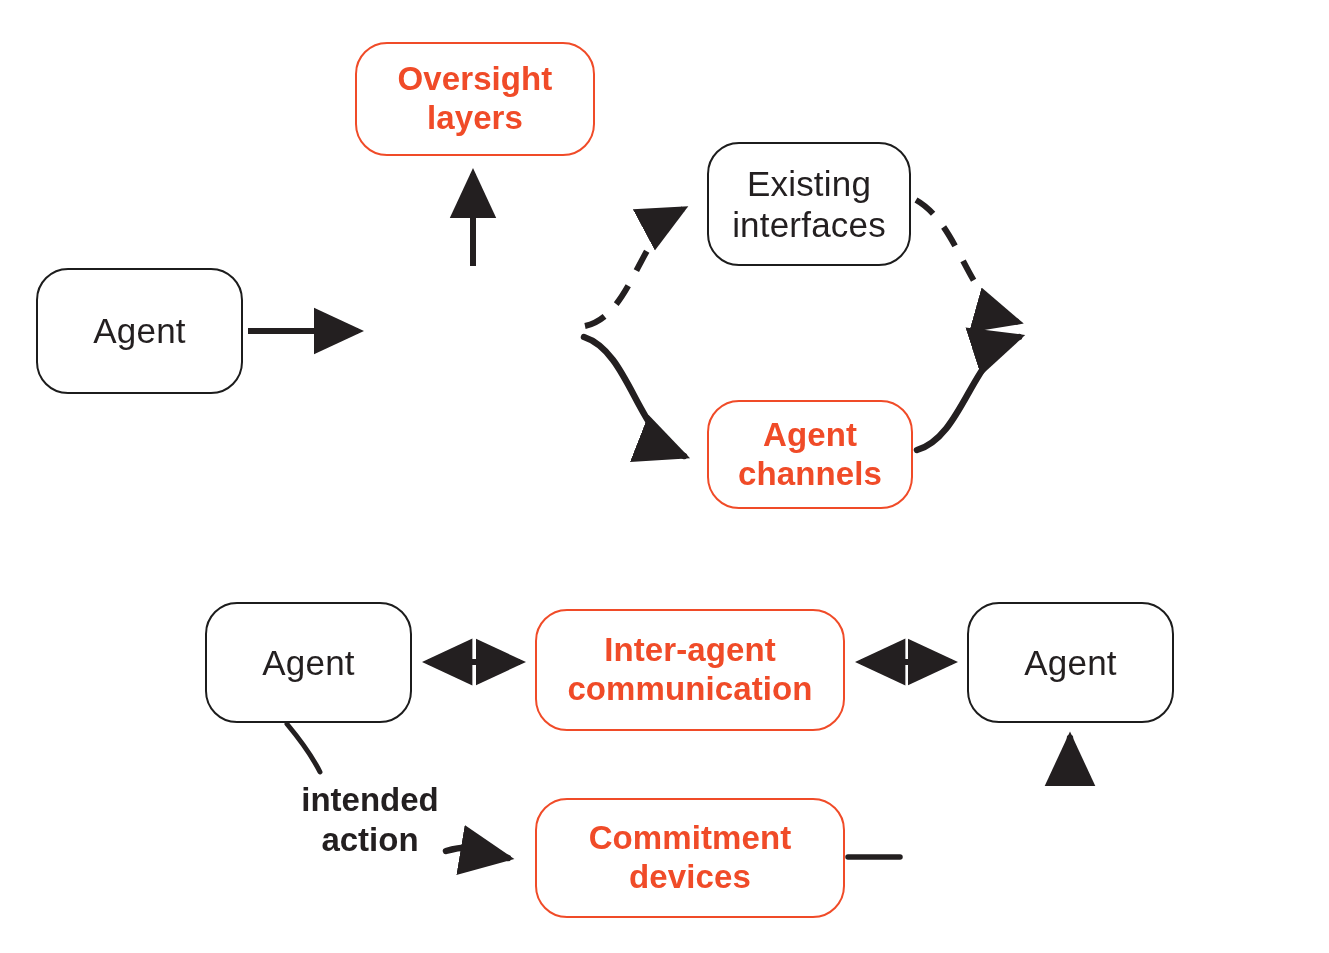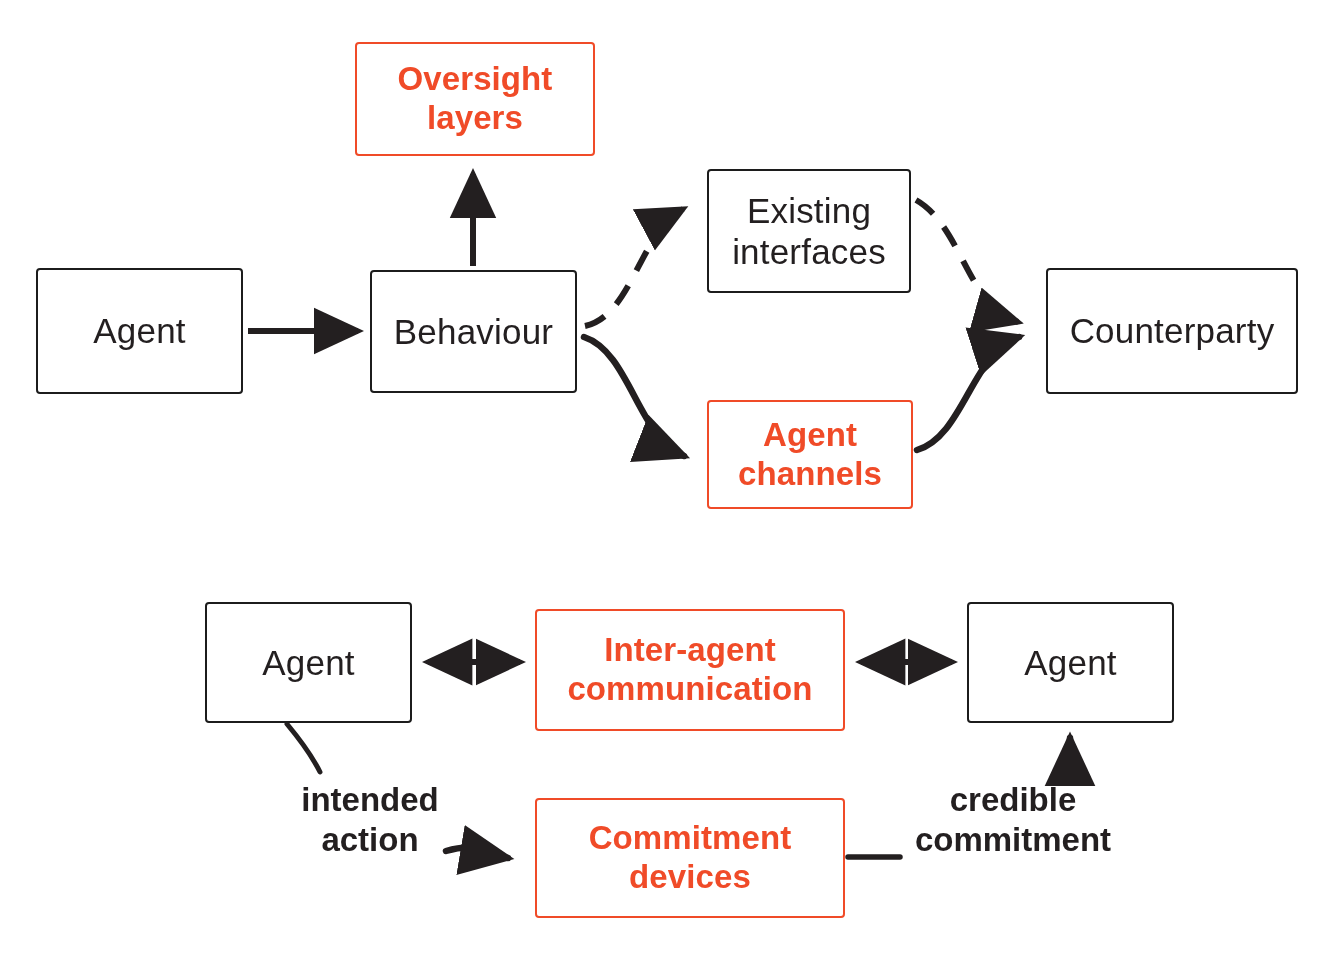--- a/index.html
+++ b/index.html
@@ -24,21 +24,21 @@
     width: 1329px;
     height: 953px;
   }
   .node {
     position: absolute;
     box-sizing: border-box;
     display: flex;
     align-items: center;
     justify-content: center;
     text-align: center;
-    border-radius: 4px;
+    border-radius: 32px;
     background: #ffffff;
     line-height: 1.18;
     z-index: 3;
   }
   .node-plain {
     border: 2.6px solid #1c1c1c;
     color: #231f20;
     font-weight: 400;
     font-size: 35px;
     letter-spacing: 0.2px;
@@ -106,53 +106,46 @@
 
     <path d="M848,857 L900,857" fill="none" stroke="#231f20" stroke-width="5.5" stroke-linecap="round"></path>
 
     <path d="M1062,778 C1068,760 1070,748 1070,738" fill="none" stroke="#231f20" stroke-width="6.5" stroke-linecap="round" marker-end="url(#arrow-solid)"></path>
   </svg>
 
   <div class="node node-plain" style="left:36px; top:268px; width:207px; height:126px;">
     <span>Agent</span>
   </div>
 
-  <div class="node node-plain" style="left:370px; top:270px; width:207px; height:123px;">
-    <span>Behaviour</span>
-  </div>
 
   <div class="node node-highlight" style="left:355px; top:42px; width:240px; height:114px;">
     <span>Oversight<br>layers</span>
   </div>
 
-  <div class="node node-plain" style="left:707px; top:142px; width:204px; height:124px;margin-top:27px;">
+  <div class="node node-plain" style="left:707px; top:142px; width:204px; height:124px;">
     <span>Existing<br>interfaces</span>
   </div>
 
   <div class="node node-highlight" style="left:707px; top:400px; width:206px; height:109px;">
     <span>Agent<br>channels</span>
   </div>
 
-  <div class="node node-plain" style="left:1046px; top:268px; width:252px; height:126px;">
-    <span>Counterparty</span>
-  </div>
 
   <div class="node node-plain" style="left:205px; top:602px; width:207px; height:121px;">
     <span>Agent</span>
   </div>
 
   <div class="node node-highlight" style="left:535px; top:601px; width:310px; height:122px;margin-top:8px;">
     <span>Inter-agent<br>communication</span>
   </div>
 
   <div class="node node-plain" style="left:967px; top:602px; width:207px; height:121px;">
     <span>Agent</span>
   </div>
 
   <div class="node node-highlight" style="left:535px; top:798px; width:310px; height:120px;">
     <span>Commitment<br>devices</span>
   </div>
 
   <div class="edge-label" style="left:285px; top:780px; width:170px;">intended<br>action</div>
 
-  <div class="edge-label" style="left:898px; top:780px; width:230px;">credible<br>commitment</div>
 
 </div>
 
 </body></html>

